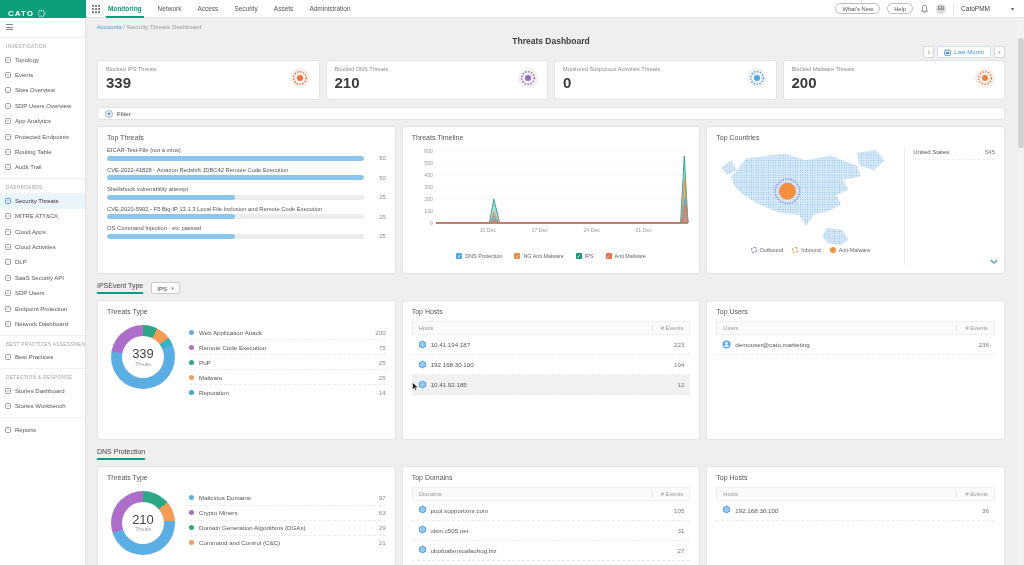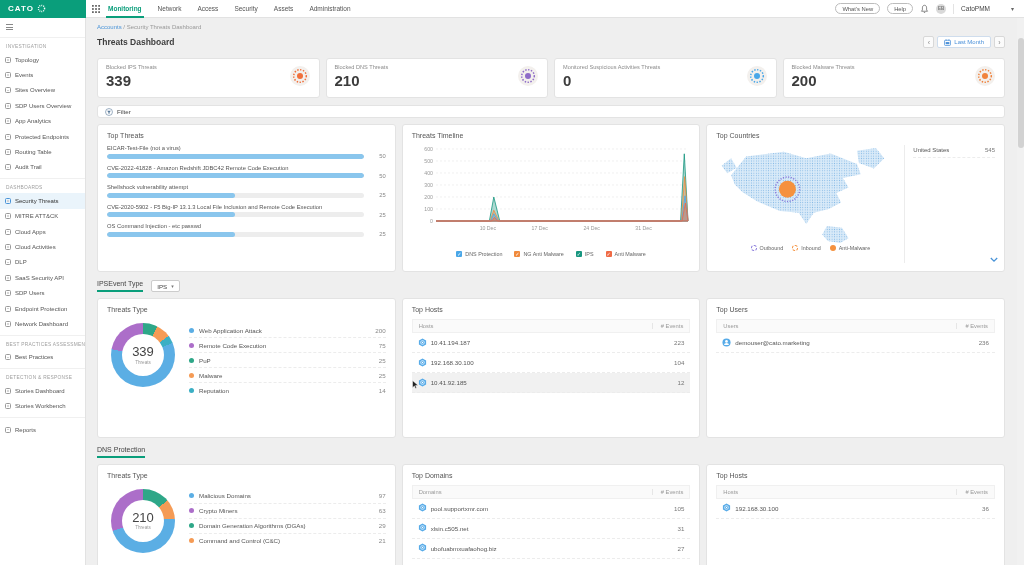--- a/index.html
+++ b/index.html
@@ -3,21 +3,21 @@
 <meta charset="utf-8">
 <style>
   * { margin:0; padding:0; box-sizing:border-box; }
   html,body { width:1024px; height:565px; overflow:hidden; background:#efefef;
     font-family:"Liberation Sans", sans-serif; }
   #app { position:relative; width:1024px; height:565px; overflow:hidden; }
 
   
   .header { position:absolute; top:0; left:0; width:1024px; height:18px; background:#fff;
     border-bottom:1px solid #e2e2e2; display:flex; align-items:center; z-index:20; }
-  .logo-block { width:86px; height:18px; background:#0a9e7b; display:flex; align-items:center;
+  .logo-block { width:86px; height:18px; background:#0a9e7b; display:flex; align-items:flex-end;
     padding-left:8px; gap:3px; flex:none; }
   .logo-text { color:#fff; font-size:8px; font-weight:bold; letter-spacing:1px; }
   .grid-icon { margin:0 8px 0 6px; display:flex; }
   .nav-items { display:flex; height:18px; align-items:center; gap:16px; }
   .nav-item { font-size:6.5px; color:#555; height:18px; display:flex; align-items:center;
     position:relative; cursor:pointer; }
   .nav-item.active { color:#0a9e7b; font-weight:bold; }
   .nav-item.active::after { content:""; position:absolute; left:-2px; right:-2px; bottom:0;
     height:2px; background:#0a9e7b; }
   .header-right { margin-left:auto; display:flex; align-items:center; gap:7px; padding-right:10px; }
@@ -42,21 +42,21 @@
     flex:none; position:relative; }
   .side-item .si-icon::after { content:""; position:absolute; inset:1.2px; border-radius:1px;
     background:#c9c9c9; }
   .side-item.active { background:#eaf4fb; color:#333; }
   .side-item.active .si-icon { border-color:#4a94d8; }
 
   
   .main { position:absolute; top:18px; left:86px; width:930px; height:547px; padding:6px 11px 0 11px; }
   .breadcrumb { font-size:6px; color:#999; margin-bottom:6px; }
   .breadcrumb .bc-link { color:#4a94d8; }
-  .title-row { display:flex; align-items:center; margin-bottom:10px; }
+  .title-row { display:flex; align-items:center; margin-bottom:2px;flex-direction:column; }
   .page-title { font-size:8.5px; font-weight:bold; color:#3e3e3e; }
   .date-controls { margin-left:auto; display:flex; align-items:center; gap:3px; }
   .chev-btn { width:11px; height:12px; border:1px solid #d8d8d8; border-radius:2px; background:#fbfbfb;
     color:#888; font-size:7px; display:flex; align-items:center; justify-content:center; }
   .date-btn { height:12px; border:1px solid #cfdded; border-radius:2px; background:#fff;
     color:#4a90d9; font-size:6px; display:flex; align-items:center; gap:3px; padding:0 6px; }
 
   .cards-row { display:grid; grid-template-columns:repeat(4,1fr); gap:6px; margin-bottom:7px; }
   .stat-card { background:#fff; border:1px solid #e3e3e3; border-radius:3px; height:40px;
     padding:5px 8px; display:flex; }

